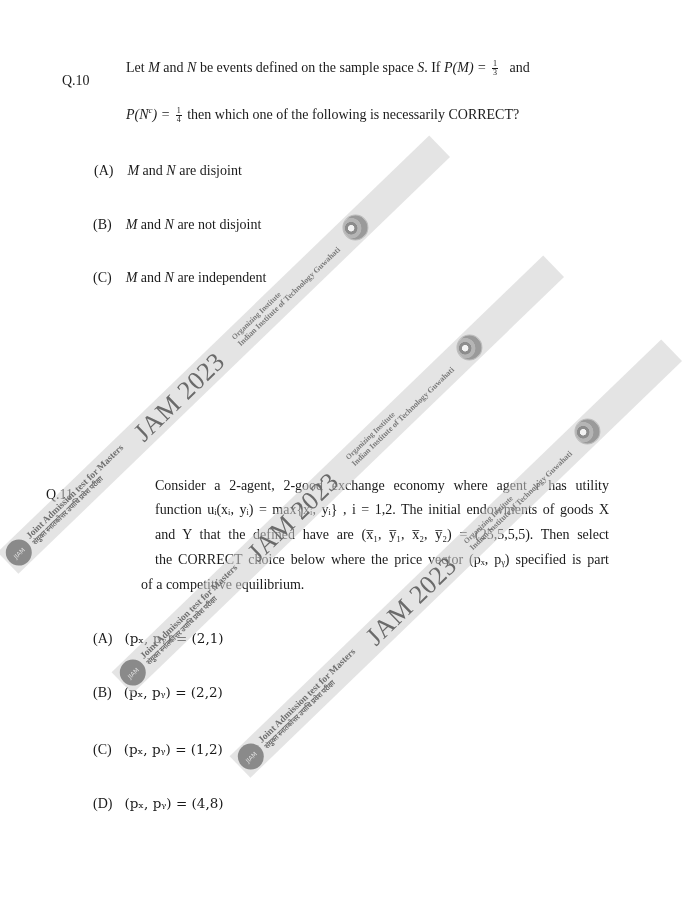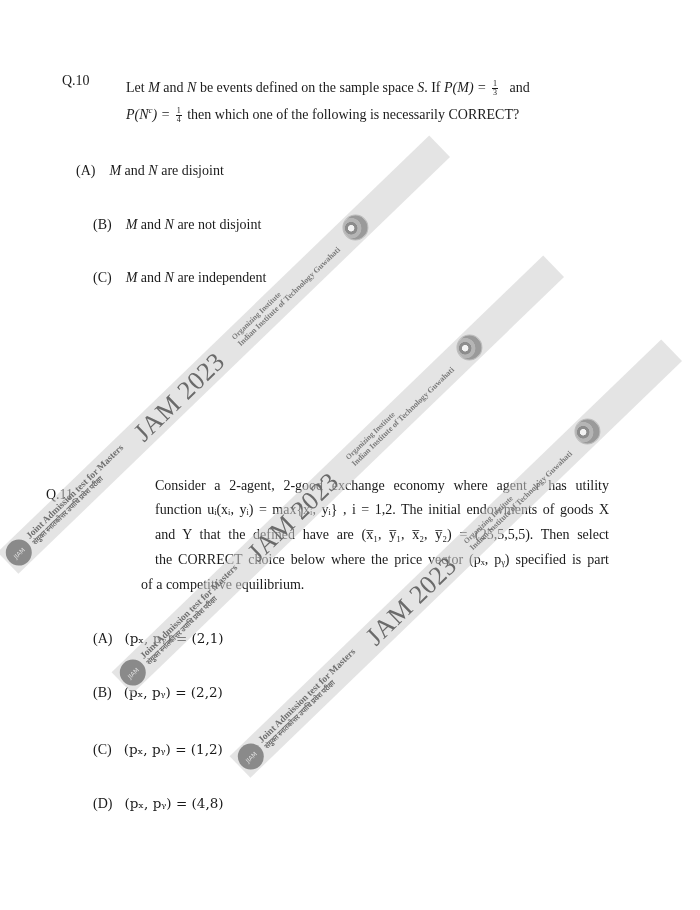--- a/index.html
+++ b/index.html
@@ -50,29 +50,29 @@
       border: 1px solid #bdbdbd; margin-left: 14px; flex: none;
     }
   </style>
 </head>
 <body>
 
 <div class="page">
 
   <div class="abs qnum" style="left:62px; top:73px;">Q.10</div>
 
-  <div class="abs body-text" style="left:126px; top:80px;">
+  <div class="abs body-text" style="left:126px; top:60px;">
     <span>Let </span><span class="it">M</span><span> and </span><span class="it">N</span><span> be events defined on the sample space </span><span class="it">S</span><span>. If  </span><span class="it">P(M) = </span><span class="frac"><span class="num">1</span><span>3</span></span><span style="margin-left:6px;"> and</span>
   </div>
 
   <div class="abs body-text" style="left:126px; top:106px;">
     <span class="it">P(N</span><sup class="it" style="font-size:9px;">c</sup><span class="it">) = </span><span class="frac"><span class="num">1</span><span>4</span></span><span> then which one of the following is necessarily CORRECT?</span>
   </div>
 
-  <div class="abs body-text" style="left:76px; top:164px;">
+  <div class="abs body-text" style="left:94px; top:164px;">
     <span class="opt-label">(A)</span><span style="display:inline-block;width:14px;"></span><span class="it">M</span><span> and </span><span class="it">N</span><span> are disjoint</span>
   </div>
   <div class="abs body-text" style="left:93px; top:218px;">
     <span class="opt-label">(B)</span><span style="display:inline-block;width:14px;"></span><span class="it">M</span><span> and </span><span class="it">N</span><span> are not disjoint</span>
   </div>
   <div class="abs body-text" style="left:93px; top:271px;">
     <span class="opt-label">(C)</span><span style="display:inline-block;width:14px;"></span><span class="it">M</span><span> and </span><span class="it">N</span><span> are independent</span>
   </div>
 
 

